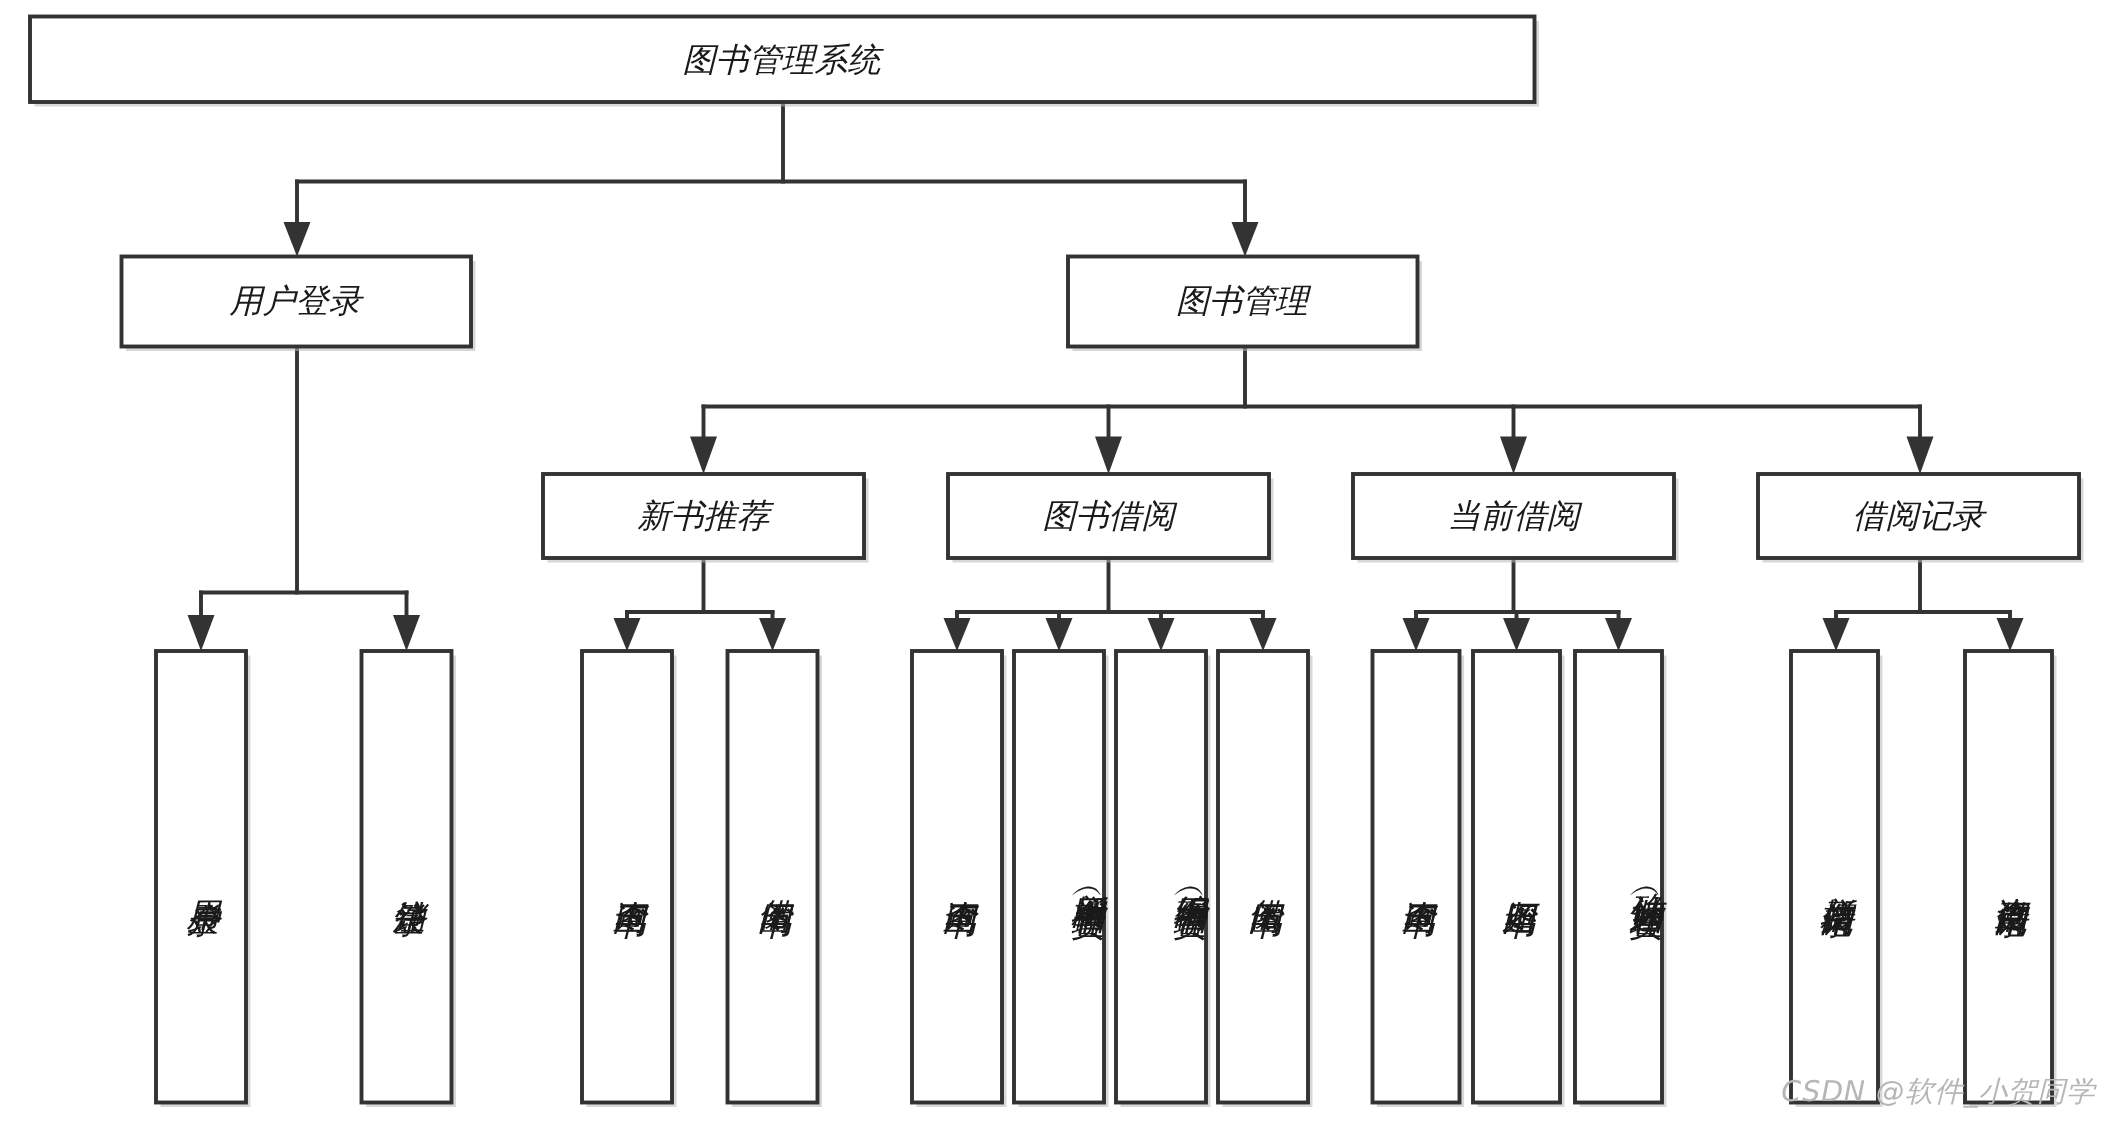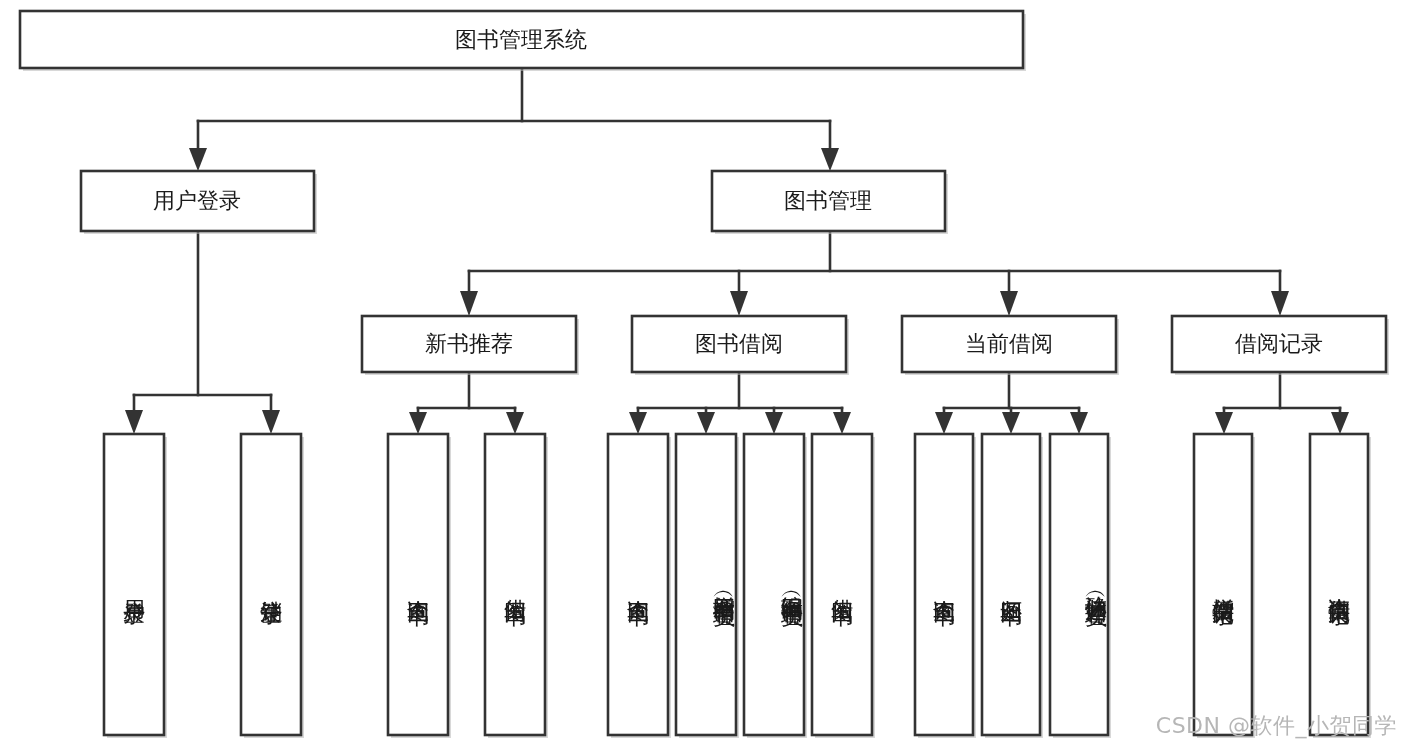--- a/index.html
+++ b/index.html
@@ -11,20 +11,21 @@
     width: 1405px;
     height: 747px;
     font-family: "DejaVu Sans", "Liberation Sans", sans-serif;
     overflow: hidden;
   }
   #diagram-root {
     position: relative;
     width: 1405px;
     height: 747px;
     background: #ffffff;
+    font-style: italic;
   }
   svg#tree-svg {
     position: absolute;
     left: 0;
     top: 0;
     width: 1405px;
     height: 747px;
     display: block;
   }
   .node-rect {
@@ -67,21 +68,21 @@
     justify-content: center;
     text-align: center;
     white-space: nowrap;
     pointer-events: none;
   }
   #watermark {
     position: absolute;
     right: 8px;
     bottom: 6px;
     font-family: "DejaVu Sans", "Liberation Sans", sans-serif;
-    font-size: 22px;
+    font-size: 19px;
     color: #b6b6b6;
     letter-spacing: 0.5px;
     white-space: nowrap;
   }
 </style>
 </head>
 <body>
 
 <div id="diagram-root">
 

